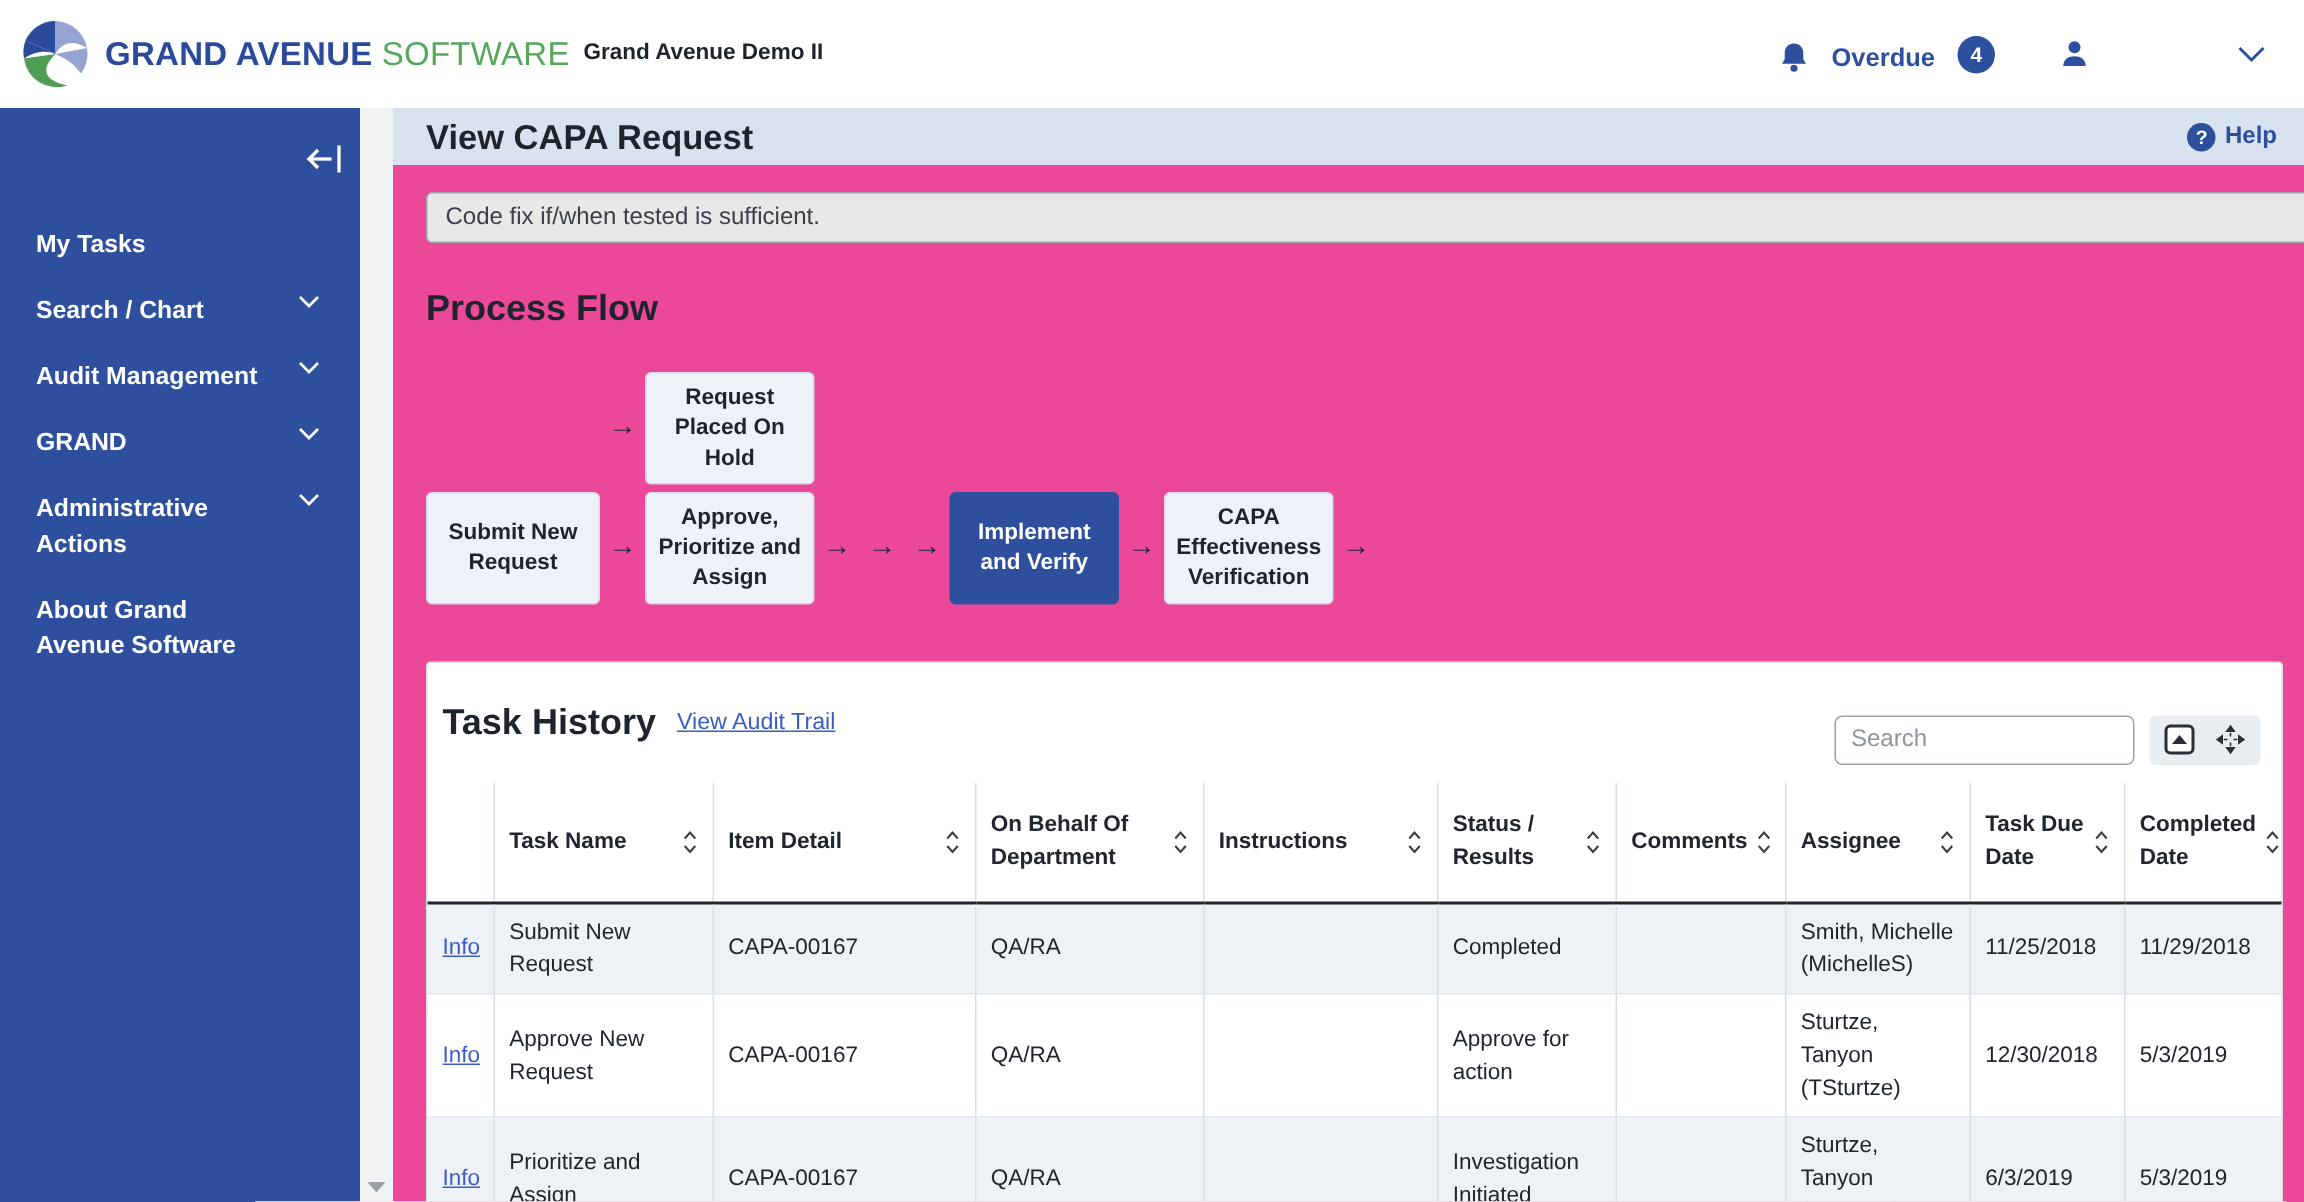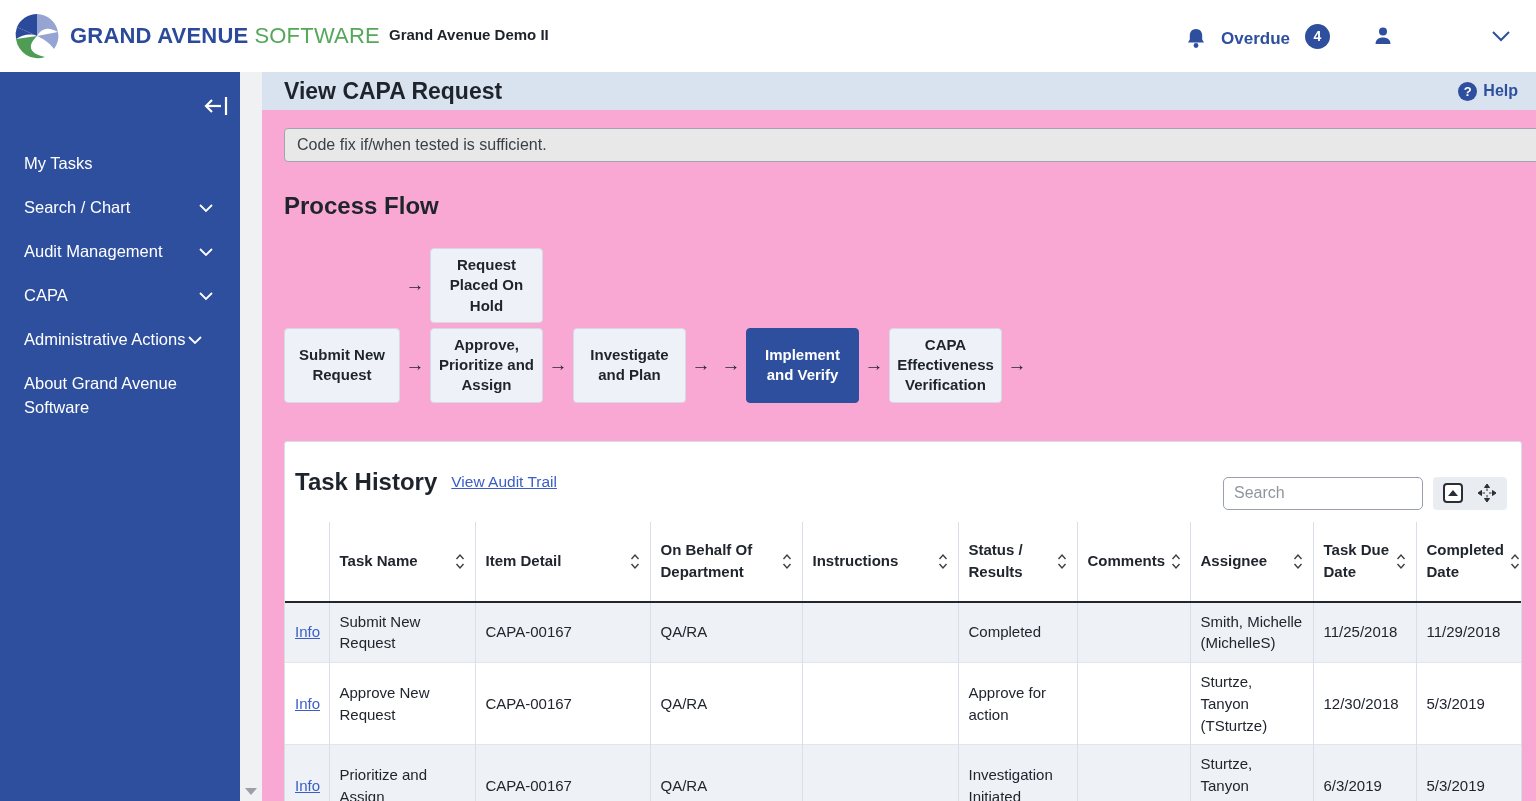--- a/index.html
+++ b/index.html
@@ -19,27 +19,27 @@
   .overdue-group { display:flex; align-items:flex-end; gap:15px; cursor:pointer; }
   .overdue-label { font-size:17px; font-weight:600; color:#2e4f9e; }
   .overdue-badge { width:25px; height:25px; border-radius:50%; background:#2e4f9e; color:#fff; font-size:14px; font-weight:700; display:flex; align-items:center; justify-content:center; }
   .user-icon-btn { margin-left:42px; cursor:pointer; display:flex; }
   .header-chevron { margin-left:96px; cursor:pointer; display:flex; }
   
   .body-row { display:flex; height:729px; }
   .sidebar { width:240px; background:#2e4f9e; color:#fff; flex-shrink:0; position:relative; padding-top:20px; }
   .collapse-btn { position:absolute; top:22px; right:10px; cursor:pointer; display:flex; }
   .nav-list { margin-top:50px; }
-  .nav-item { display:flex; align-items:center; padding:10px 26px 10px 24px; font-size:16.5px; font-weight:400; line-height:1.45; cursor:pointer; }
+  .nav-item { display:flex; padding:10px 26px 10px 24px; font-size:16.5px; font-weight:700; line-height:1.45; cursor:pointer; }
   .nav-item .chev { margin-left:auto; display:flex; }
   .nav-item.tight .chev { margin-left:2px; }
   .side-scrollbar { width:22px; background:#f0f1f3; flex-shrink:0; position:relative; }
   .scroll-arrow-down { position:absolute; bottom:6px; left:50%; transform:translateX(-50%); width:0; height:0; border-left:6px solid transparent; border-right:6px solid transparent; border-top:7px solid #9aa0a8; }
   
-  .main { flex:1; background:#f9a8d4; overflow:hidden; }
+  .main { flex:1; background:#ec4899; overflow:hidden; }
   .page-title-bar { height:38px; background:#d9e3f0; display:flex; align-items:center; padding:0 18px 0 22px; }
   .page-title { font-size:23px; font-weight:700; color:#1f242c; }
   .help-link { margin-left:auto; display:flex; align-items:center; gap:6px; color:#2e4f9e; font-size:16px; font-weight:600; cursor:pointer; }
   .help-q { width:19px; height:19px; border-radius:50%; background:#2e4f9e; color:#fff; font-size:13px; font-weight:700; display:flex; align-items:center; justify-content:center; }
   .content { padding:10px 4px 0 22px; }
   .field-label { font-size:14.5px; font-weight:700; color:#21262e; }
   .field-input { margin-top:8px; width:1450px; height:34px; background:#e8e8e8; border:1px solid #9ea5ae; border-radius:4px; font-size:16px; color:#3a4048; padding:0 12px; font-family:"Liberation Sans", sans-serif; }
   .section-heading { margin-top:30px; font-size:24px; font-weight:700; color:#1f242c; }
   
   .flow-wrap { margin-top:28px; }
@@ -153,21 +153,21 @@
         </div>
         <div class="nav-item">
           <span>Audit Management</span>
           <span class="chev">
               <svg width="16" height="10" viewBox="0 0 16 10" fill="none" stroke="#ffffff" stroke-width="1.8">
                 <polyline points="2,2 8,8 14,2"></polyline>
               </svg>
             </span>
         </div>
         <div class="nav-item">
-          <span>CAPA</span>
+          <span>GRAND</span>
           <span class="chev">
               <svg width="16" height="10" viewBox="0 0 16 10" fill="none" stroke="#ffffff" stroke-width="1.8">
                 <polyline points="2,2 8,8 14,2"></polyline>
               </svg>
             </span>
         </div>
         <div class="nav-item tight">
           <span>Administrative Actions</span>
           <span class="chev">
               <svg width="16" height="10" viewBox="0 0 16 10" fill="none" stroke="#ffffff" stroke-width="1.8">
@@ -205,21 +205,20 @@
           <div class="flow-row hold-row">
             <div class="hold-spacer"></div>
             <div class="flow-arrow">→</div>
             <div class="flow-box hold">Request Placed On Hold</div>
           </div>
           <div class="flow-row">
             <div class="flow-box first">Submit New Request</div>
             <div class="flow-arrow">→</div>
             <div class="flow-box">Approve, Prioritize and Assign</div>
             <div class="flow-arrow">→</div>
-            <div class="flow-box">Investigate and Plan</div>
             <div class="flow-arrow">→</div>
             <div class="flow-arrow">→</div>
             <div class="flow-box active">Implement and Verify</div>
             <div class="flow-arrow">→</div>
             <div class="flow-box">CAPA Effectiveness Verification</div>
             <div class="flow-arrow">→</div>
           </div>
         </div>
 
         

